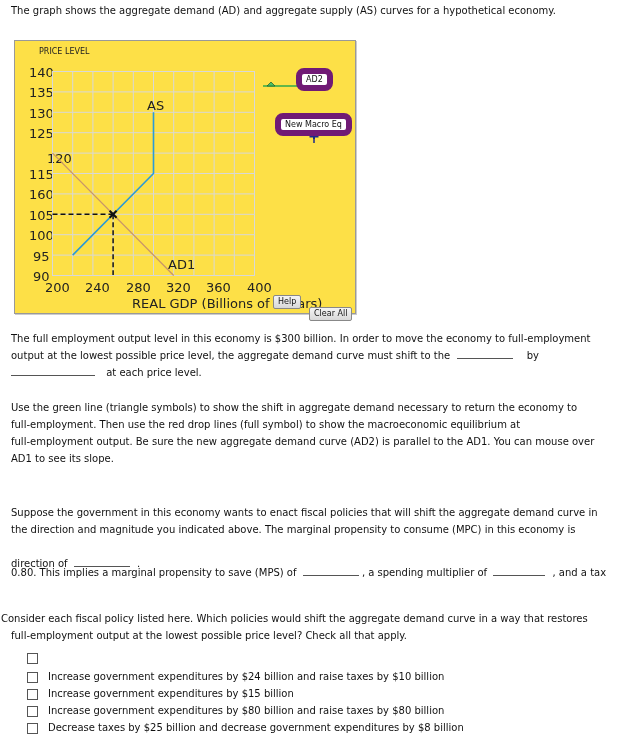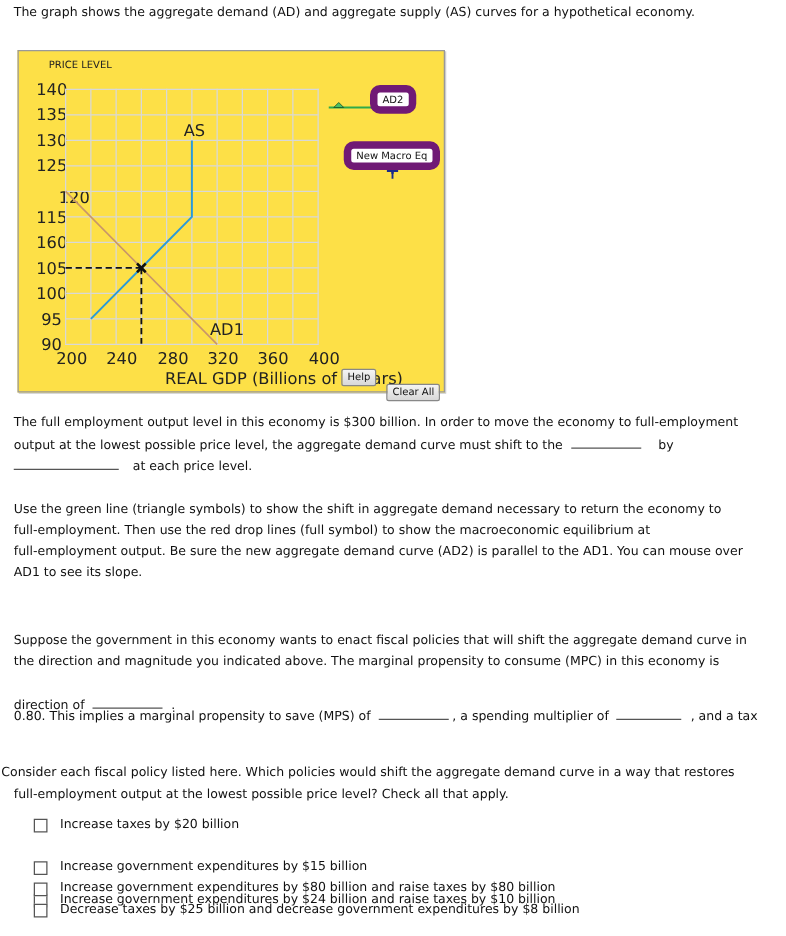--- a/index.html
+++ b/index.html
@@ -132,23 +132,22 @@
   <span>direction of</span>
   <span class="blank" style="width:56px;margin-left:3px;"></span>
   <span style="margin-left:4px;">.</span>
 </p>
 
 <p class="p" style="left:1px;top:610px;">Consider each fiscal policy listed here. Which policies would shift the aggregate demand curve in a way that restores</p>
 <p class="p" style="left:11px;top:627px;">full-employment output at the lowest possible price level? Check all that apply.</p>
 
 <div class="opt" style="top:653px;">
   <span class="cb"></span>
-  <span>Increase taxes by $20 billion</span>
 </div>
-<div class="opt" style="top:670px;margin-top:43px;">
+<div class="opt" style="top:670px;">
   <span class="cb"></span>
   <span>Increase government expenditures by $24 billion and raise taxes by $10 billion</span>
 </div>
 <div class="opt" style="top:687px;">
   <span class="cb"></span>
   <span>Increase government expenditures by $15 billion</span>
 </div>
 <div class="opt" style="top:704px;">
   <span class="cb"></span>
   <span>Increase government expenditures by $80 billion and raise taxes by $80 billion</span>

